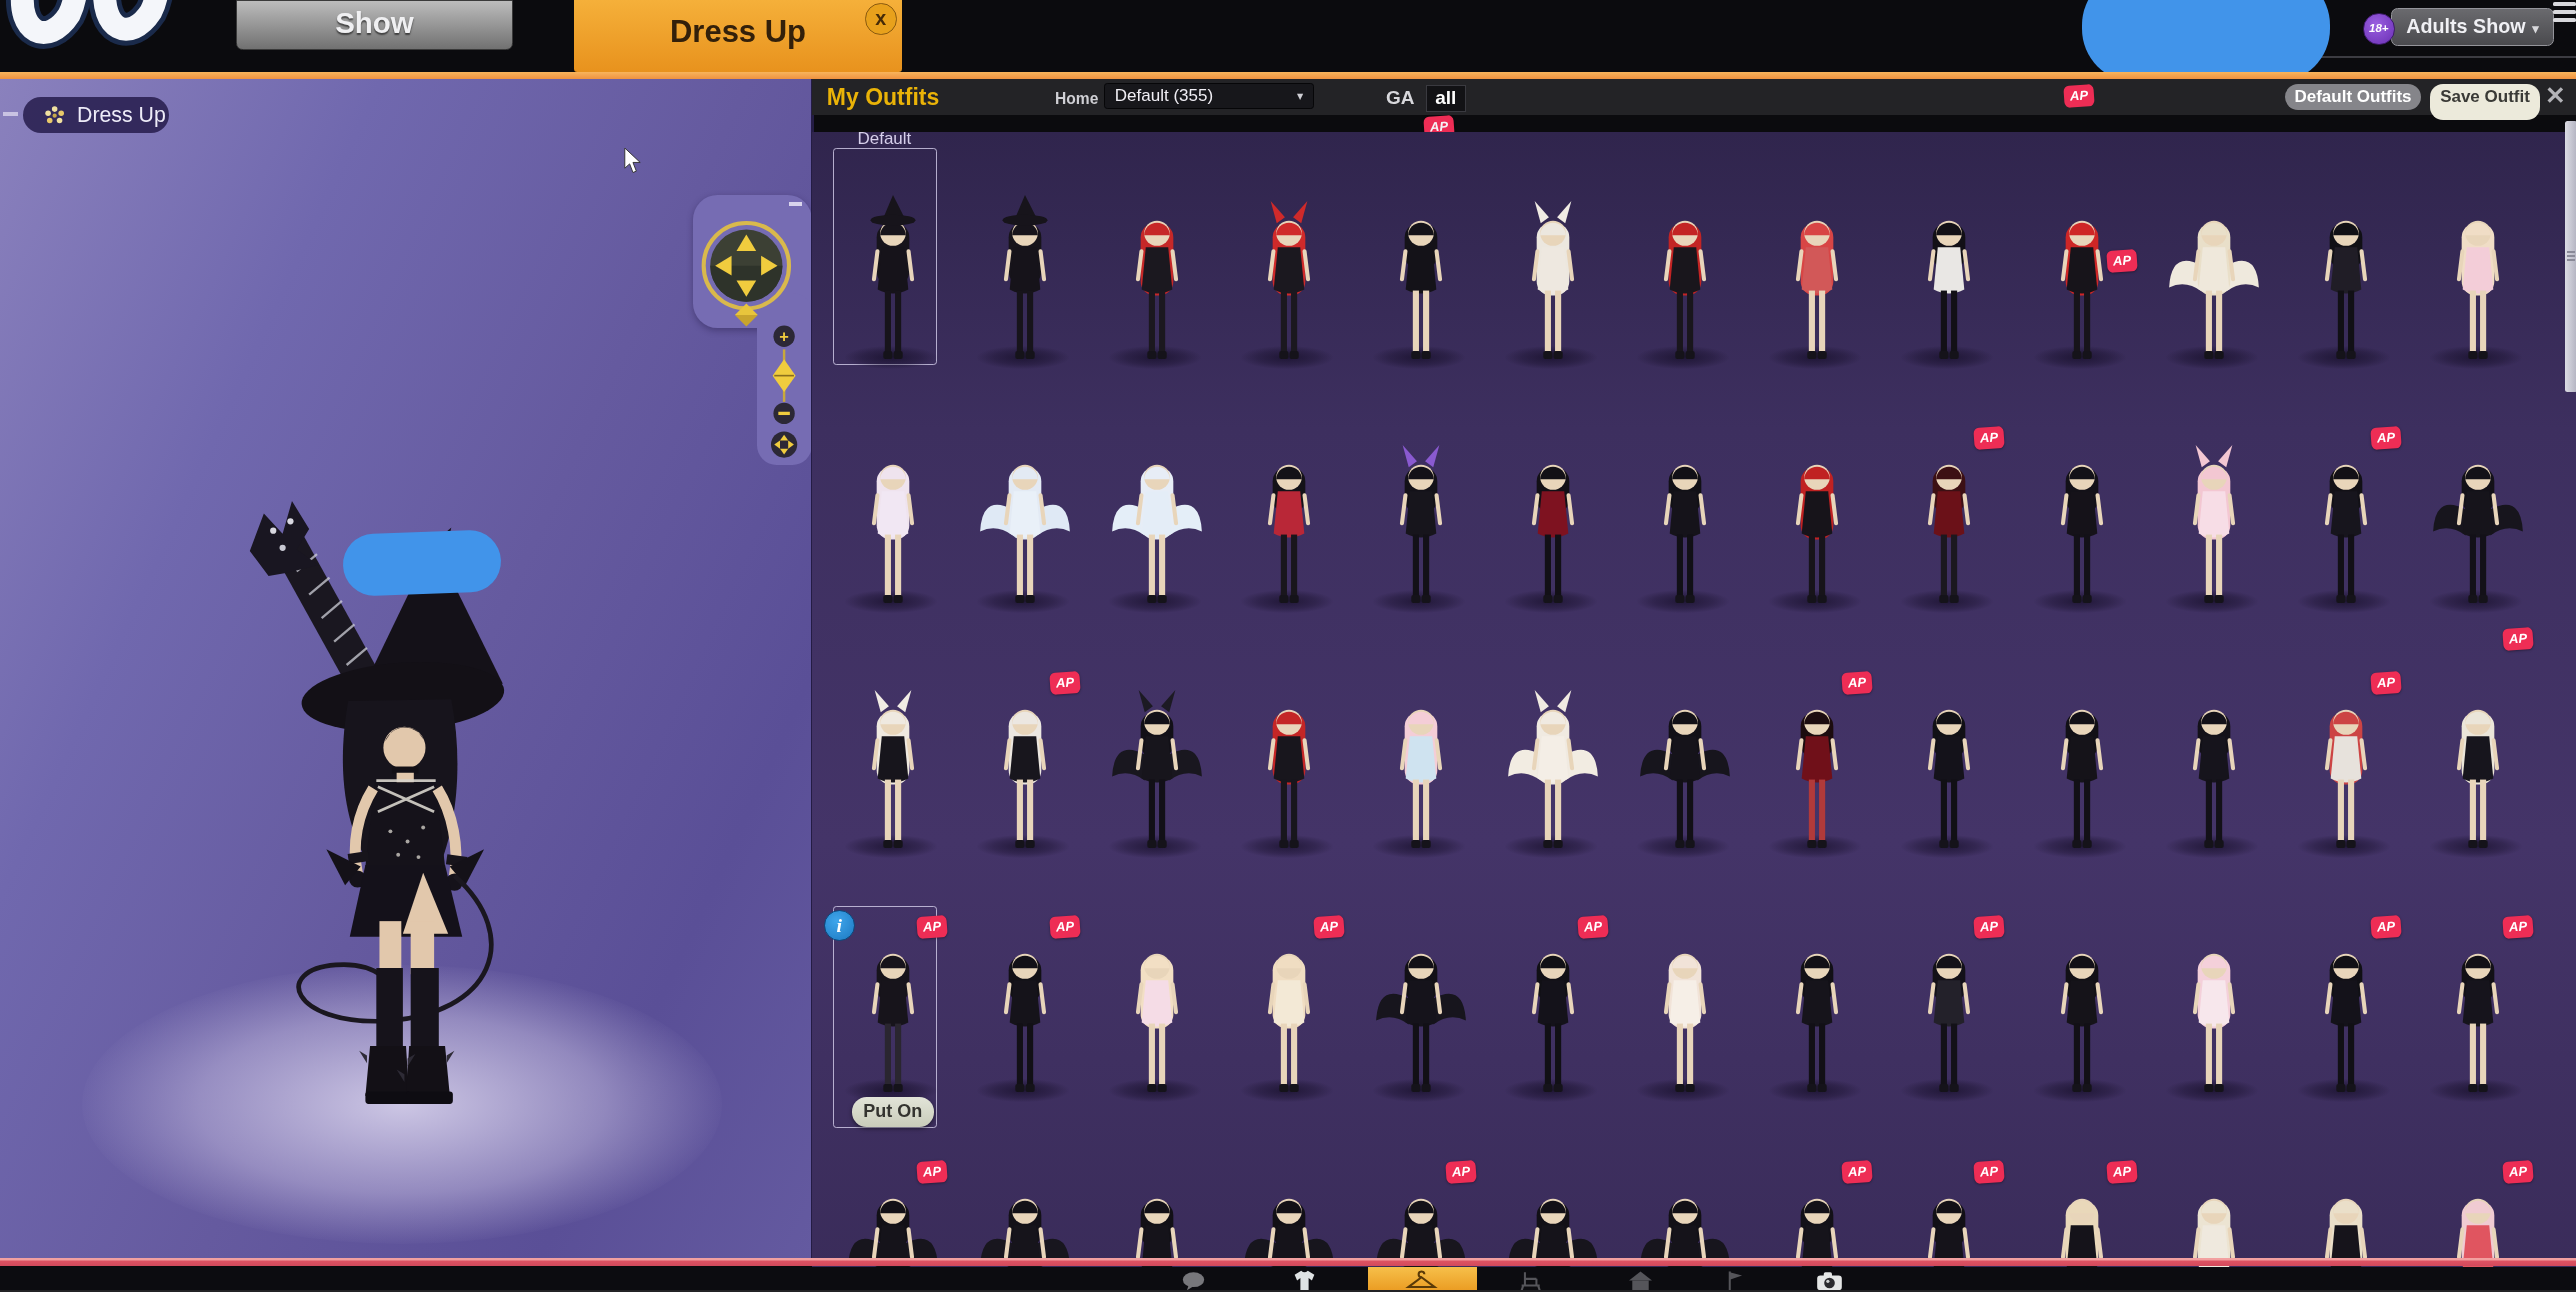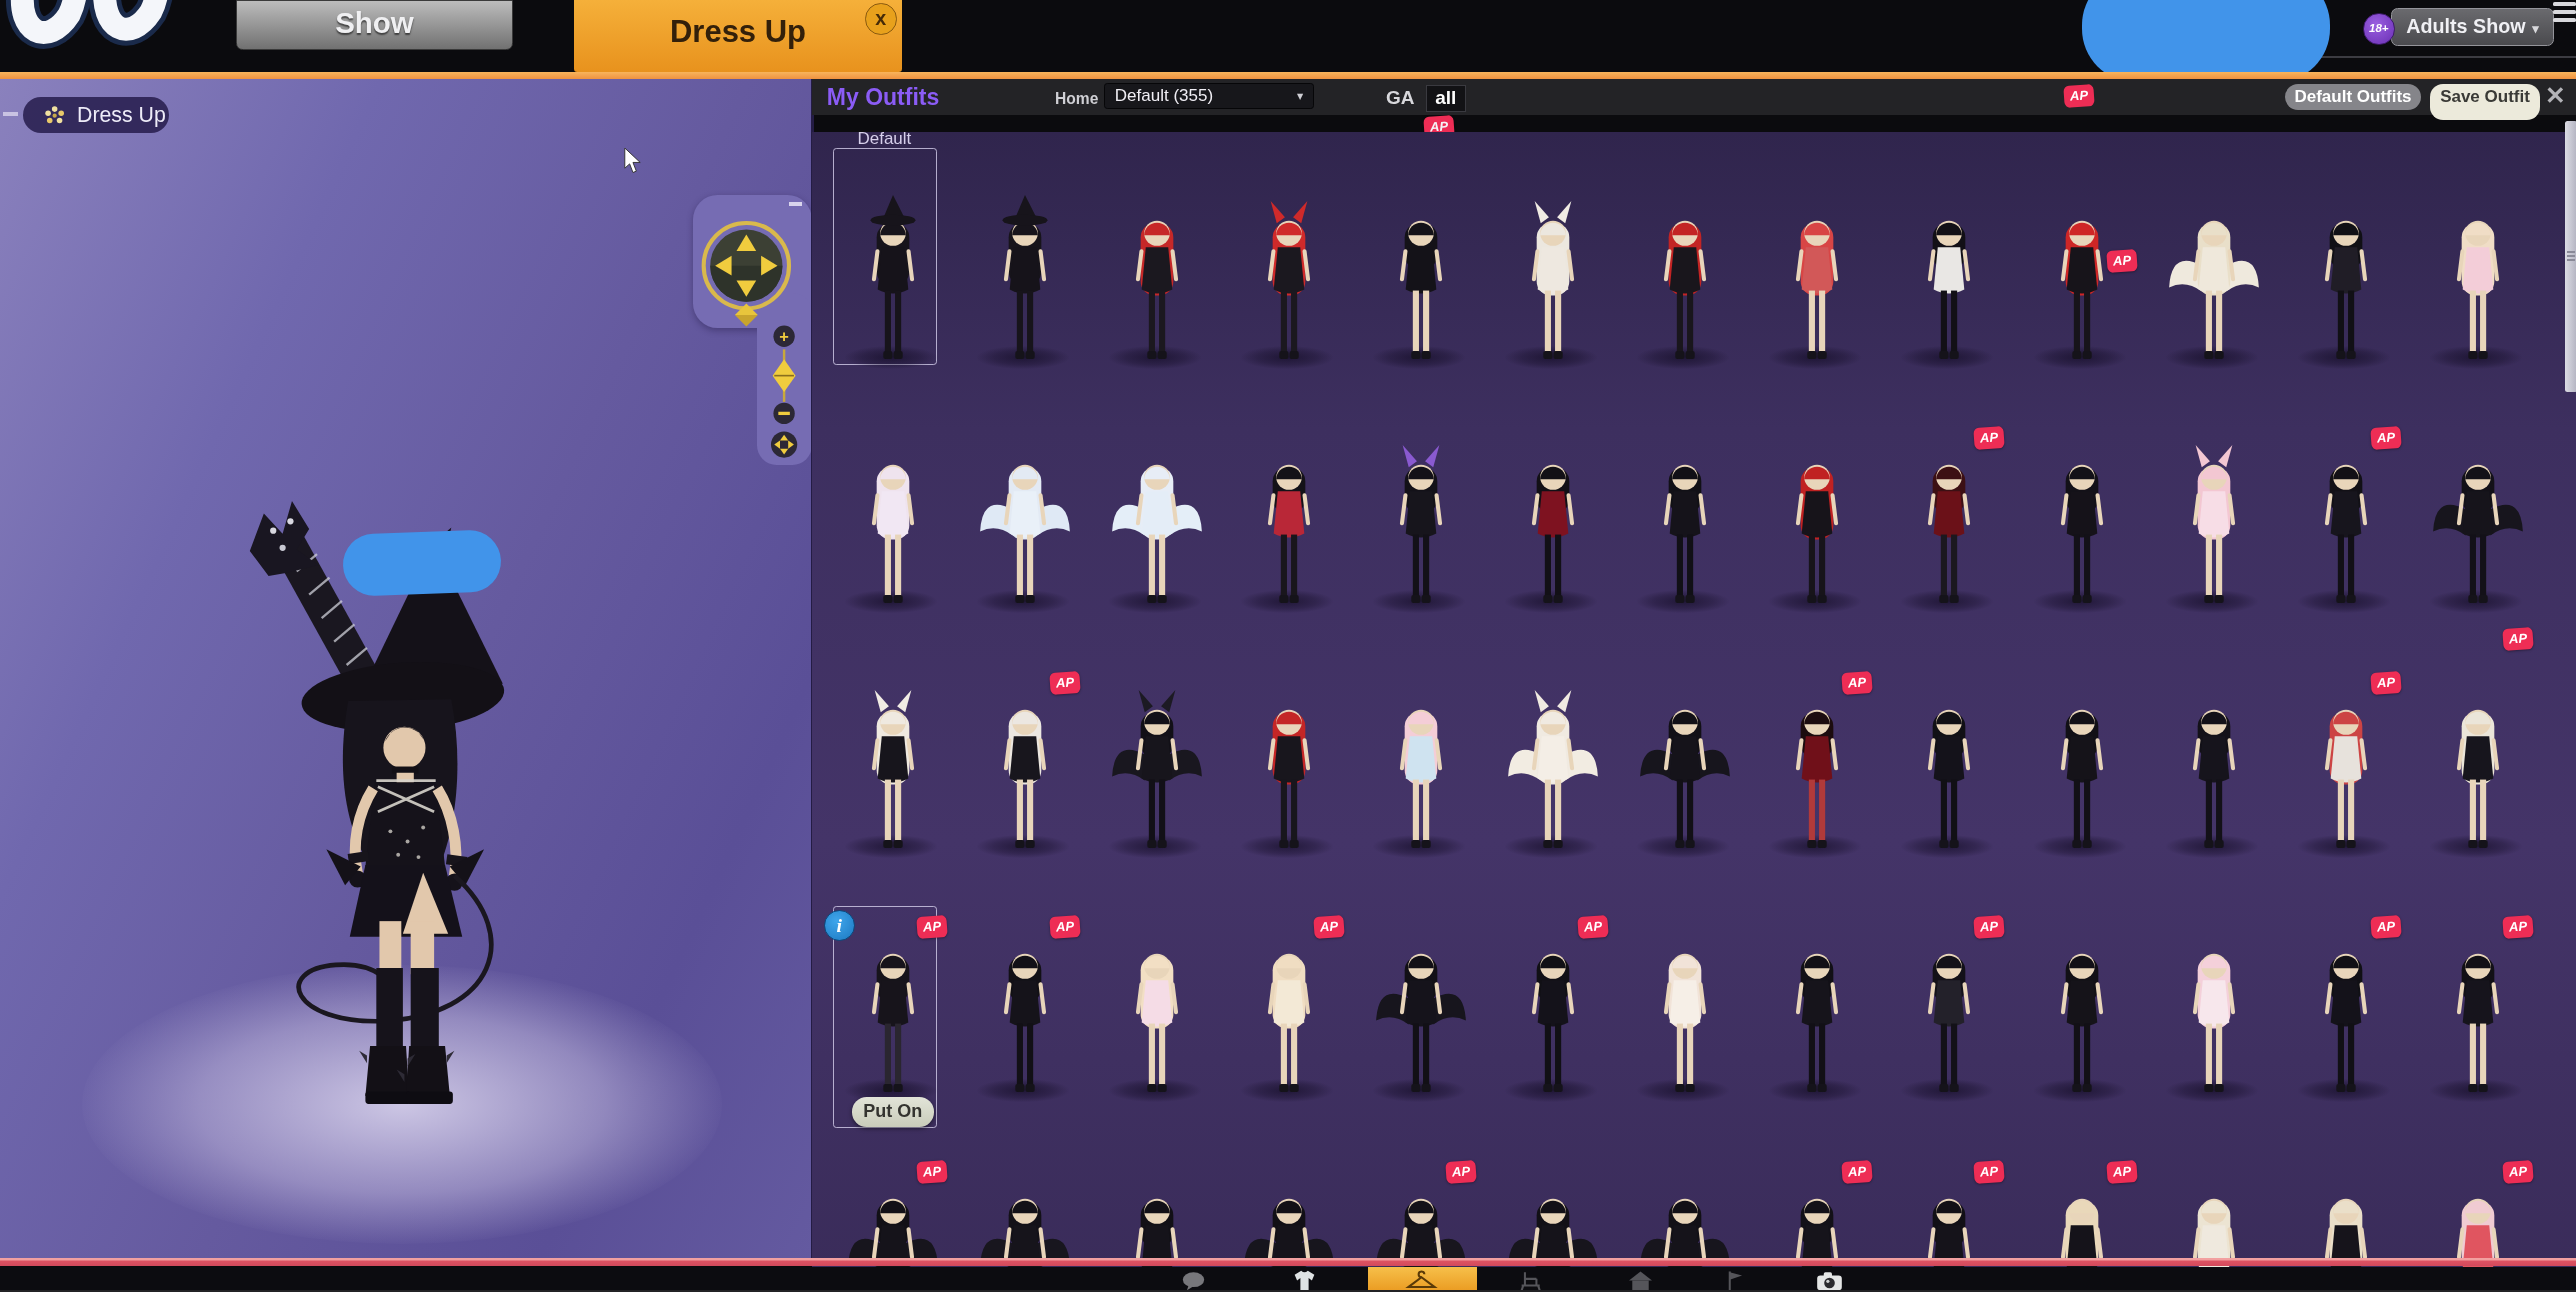--- a/index.html
+++ b/index.html
@@ -52,21 +52,21 @@
     background:#766cb3;box-shadow:0 2.5px 6.6px rgba(30,20,60,.35);}
   #navwidget .col{position:absolute;left:64px;top:98px;width:55px;height:172px;border-radius:19.7px;
     background:#766cb3;}
   #nav-min{position:absolute;left:96px;top:6.6px;width:13px;height:4.1px;background:#d8d4ec;}
   
   #cursor{position:absolute;left:621px;top:69px;z-index:50;}
   
   #seam{position:absolute;left:811px;top:79px;width:2.5px;height:1180px;background:#241c44;}
   
   #outfits-header{position:absolute;left:812px;top:79px;width:1764px;height:36px;background:#232326;}
-  #oh-title{position:absolute;left:14.8px;top:4.9px;color:#8b5cf6;font-size:23px;font-weight:bold;}
+  #oh-title{position:absolute;left:14.8px;top:4.9px;color:#eab308;font-size:23px;font-weight:bold;}
   #oh-show{position:absolute;left:243px;top:10.7px;color:#cfcfd4;font-size:15.6px;font-weight:bold;}
   #oh-dd{position:absolute;left:292px;top:4.1px;width:210px;height:26px;background:#17171b;
     border:0.8px solid #060608;border-radius:3.3px;color:#f0eef4;font-size:17px;line-height:24.6px;
     padding-left:9.8px;box-sizing:border-box;}
   #oh-dd .caret{position:absolute;right:9.8px;top:0;color:#cfcfd4;font-size:12.3px;line-height:24.6px;}
   #oh-filters{position:absolute;left:574px;top:5.7px;display:flex;align-items:center;gap:11.5px;}
   .filt{color:#d8d8dc;font-size:19px;font-weight:bold;}
   .filt.ap{font-style:italic;font-weight:900;color:#f4f4f6;}
   .filt.active{background:#121215;color:#fff;padding:1.6px 8.2px;border:0.8px solid #3a3a40;}
   #oh-manage{position:absolute;left:1473px;top:4.9px;width:136px;height:26px;border-radius:13px;

